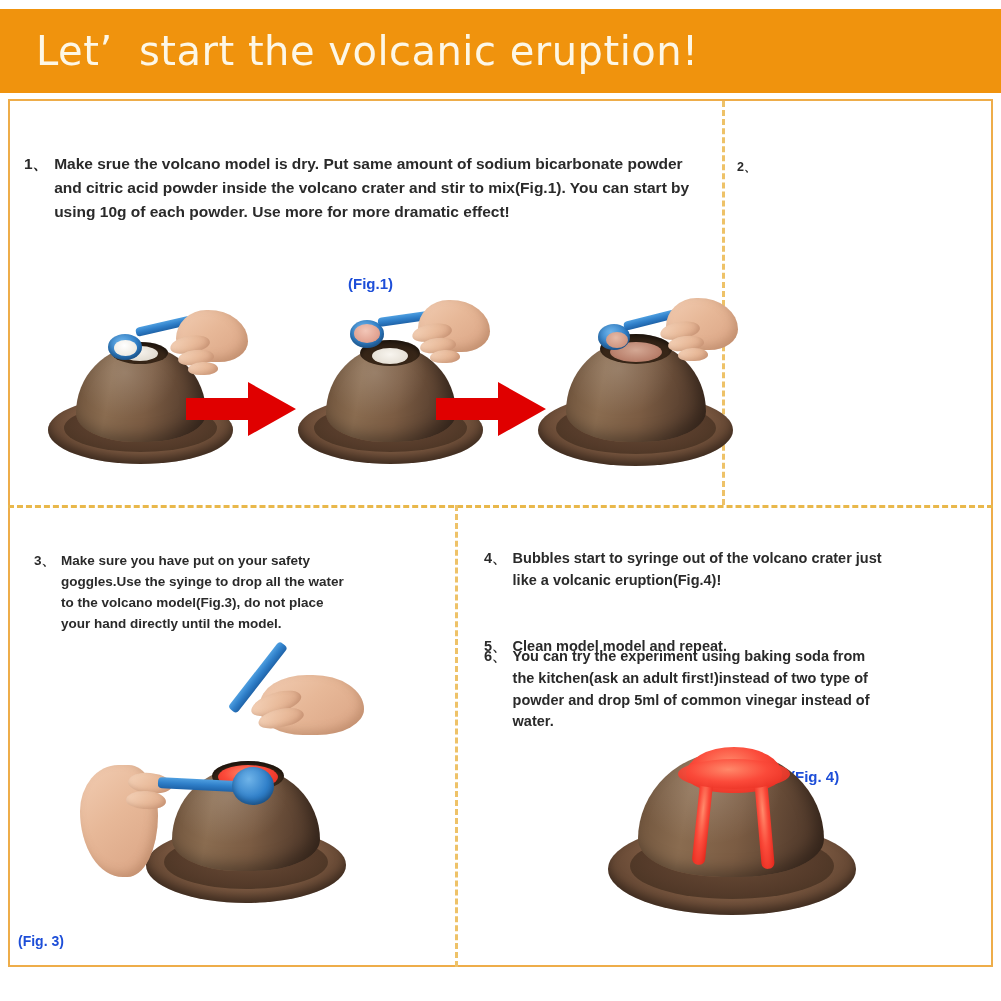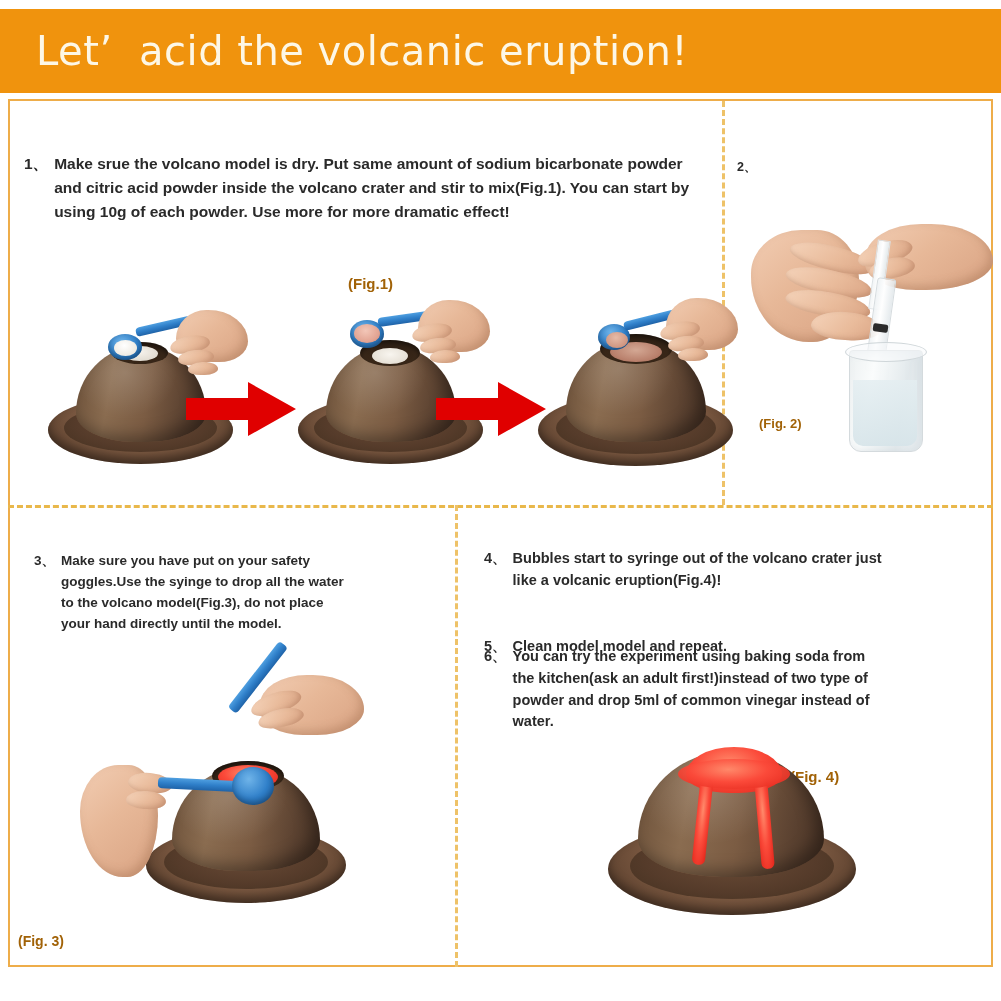--- a/index.html
+++ b/index.html
@@ -140,21 +140,21 @@
   .step4 .step-num, .step5 .step-num, .step6 .step-num { font-size: 14.5px; }
   .step5 { top: 636px; }
   .step6 { top: 646px; }
 
   
   .step5 { top: 636px; }
   .step6 { top: 646px; }
 
   .fig-label {
     position: absolute;
-    color: #a16207;
+    color: #1d4ed8;
     font-size: 15px;
     font-weight: 600;
     white-space: pre;
   }
   .fig1 { left: 348px; top: 275px; }
   .fig4 { left: 790px; top: 768px; font-size: 15px; }
 
   
   .illus { position: absolute; }
 
@@ -268,21 +268,21 @@
     background: #2b2b2b;
     border-radius: 2px;
   }
 </style>
 </head>
 <body>
 
 <div class="page">
 
   <div class="header">
-    <div class="header-title">Let’  acid the volcanic eruption!</div>
+    <div class="header-title">Let’  start the volcanic eruption!</div>
   </div>
 
   <div class="frame"></div>
 
   <div class="divider-h"></div>
   <div class="divider-v-top"></div>
   <div class="divider-v-bottom"></div>
 
   <div class="step step1">
     <span class="step-num">1、</span>
@@ -350,43 +350,20 @@
       <div class="finger" style="left:130px; top:16px; width:36px; height:15px; transform:rotate(-6deg);"></div>
       <div class="finger" style="left:140px; top:28px; width:30px; height:13px; transform:rotate(-2deg);"></div>
     </div>
 
   </div>
 
   <div class="step step2">
     <span class="step-num">2、</span>
   </div>
 
-  <div class="illus" style="left:745px; top:228px; width:250px; height:230px;">
-
-    <div class="hand" style="left:6px; top:2px; width:108px; height:112px; border-radius:48% 40% 44% 55% / 40% 45% 58% 60%;"></div>
-    <div class="finger" style="left:44px; top:18px; width:86px; height:24px; transform:rotate(14deg);"></div>
-    <div class="finger" style="left:40px; top:42px; width:88px; height:24px; transform:rotate(12deg);"></div>
-    <div class="finger" style="left:40px; top:64px; width:86px; height:24px; transform:rotate(10deg);"></div>
-    <div class="finger" style="left:66px; top:84px; width:70px; height:28px; transform:rotate(4deg);"></div>
-
-    <div class="hand" style="left:120px; top:-4px; width:128px; height:66px; border-radius:44% 48% 52% 40% / 52% 56% 44% 40%;"></div>
-    <div class="finger" style="left:112px; top:14px; width:56px; height:22px; transform:rotate(-16deg);"></div>
-    <div class="finger" style="left:124px; top:30px; width:46px; height:20px; transform:rotate(-10deg);"></div>
-
-    <div class="syringe-plunger" style="left:128px; top:12px; width:11px; height:68px; transform:rotate(8deg);"></div>
-    <div class="syringe-barrel" style="left:126px; top:50px; width:17px; height:92px; transform:rotate(8deg);"></div>
-    <div class="syringe-seal" style="left:128px; top:96px; width:15px; height:8px; transform:rotate(8deg);"></div>
-    <div class="syringe-barrel" style="left:134px; top:132px; width:7px; height:42px; transform:rotate(6deg); border-radius:2px;"></div>
-
-    <div class="cup" style="left:104px; top:122px; width:72px; height:100px;"></div>
-    <div class="cup-water" style="left:108px; top:152px; width:64px; height:66px;"></div>
-    <div class="cup-rim" style="left:100px; top:114px; width:80px; height:18px;"></div>
-
-    <div class="fig-label" style="left:14px; top:188px; font-size:13px; position:absolute;">(Fig. 2)</div>
-  </div>
 
   <div class="step step3">
     <span class="step-num">3、</span>
     <span class="step-body">Make sure you have put on your safety goggles.Use the syinge to drop all the water to the volcano model(Fig.3), do not place your hand directly until the model.</span>
   </div>
 
   <div class="illus" style="left:84px; top:665px; width:280px; height:250px;">
 
     <div class="volcano" style="left:62px; top:100px; width:200px; height:150px;">
       <div class="tray" style="left:0px; top:62px; width:200px; height:76px;"></div>

